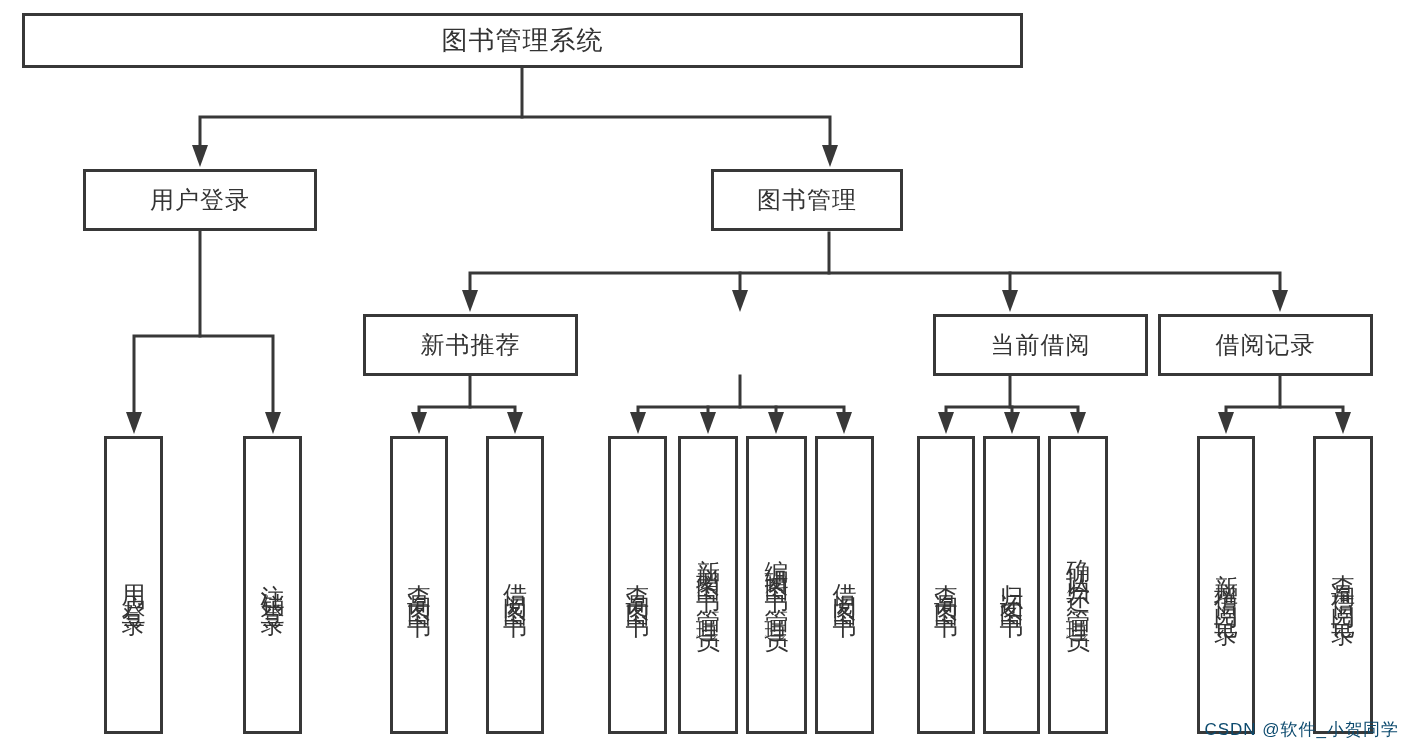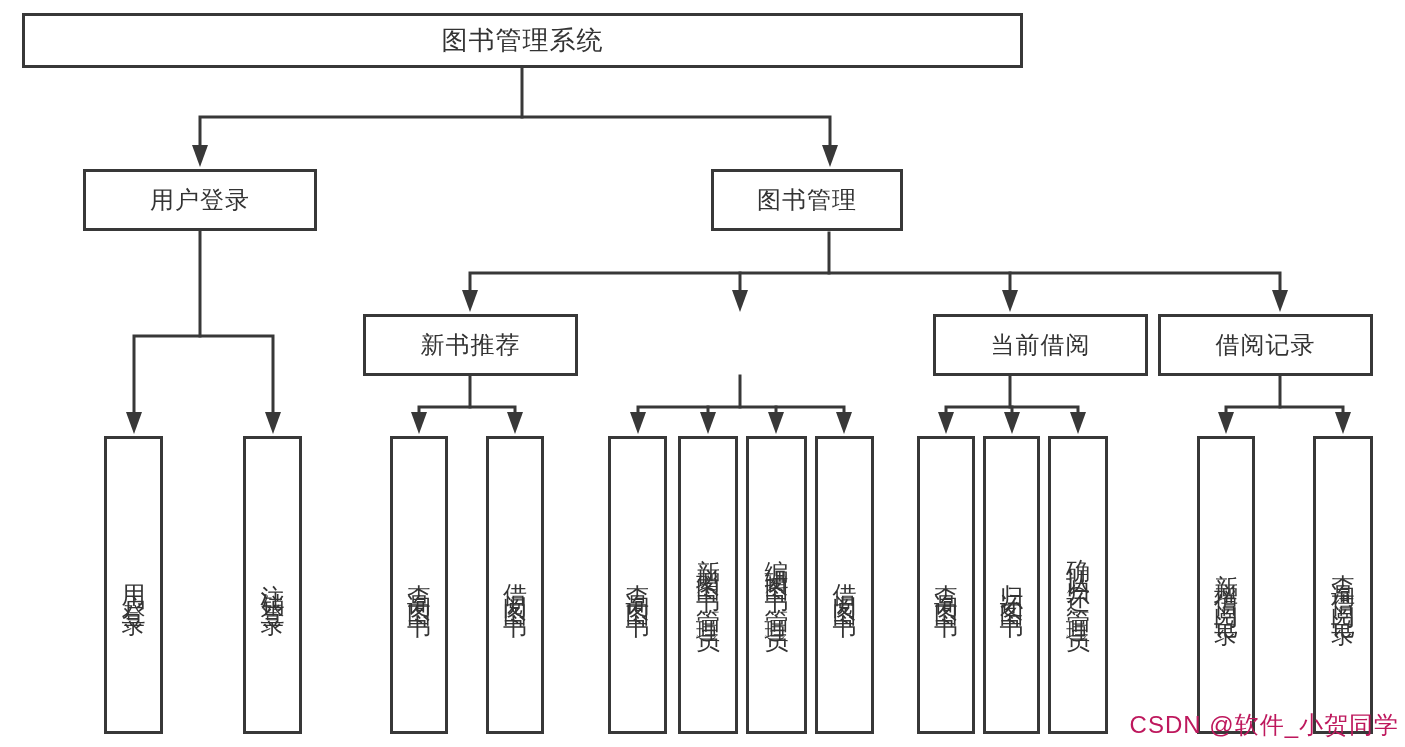--- a/index.html
+++ b/index.html
@@ -71,22 +71,22 @@
   .leaf.l-cb-query     { left: 917px; width: 58px; }
   .leaf.l-cb-return    { left: 983px; width: 57px; }
   .leaf.l-cb-confirm   { left: 1048px; width: 60px; }
   .leaf.l-br-add       { left: 1197px; width: 58px; }
   .leaf.l-br-query     { left: 1313px; width: 60px; }
   #watermark {
     position: absolute;
     right: 6px;
     bottom: 6px;
     z-index: 5;
-    font-size: 24px;
-    color: #be185d;
+    font-size: 17px;
+    color: #0c4a6e;
     letter-spacing: 1px;
     white-space: nowrap;
   }
 </style>
 </head>
 <body>
 
 <div id="stage">
 
   <svg id="connectors" width="1405" height="747" viewBox="0 0 1405 747">

